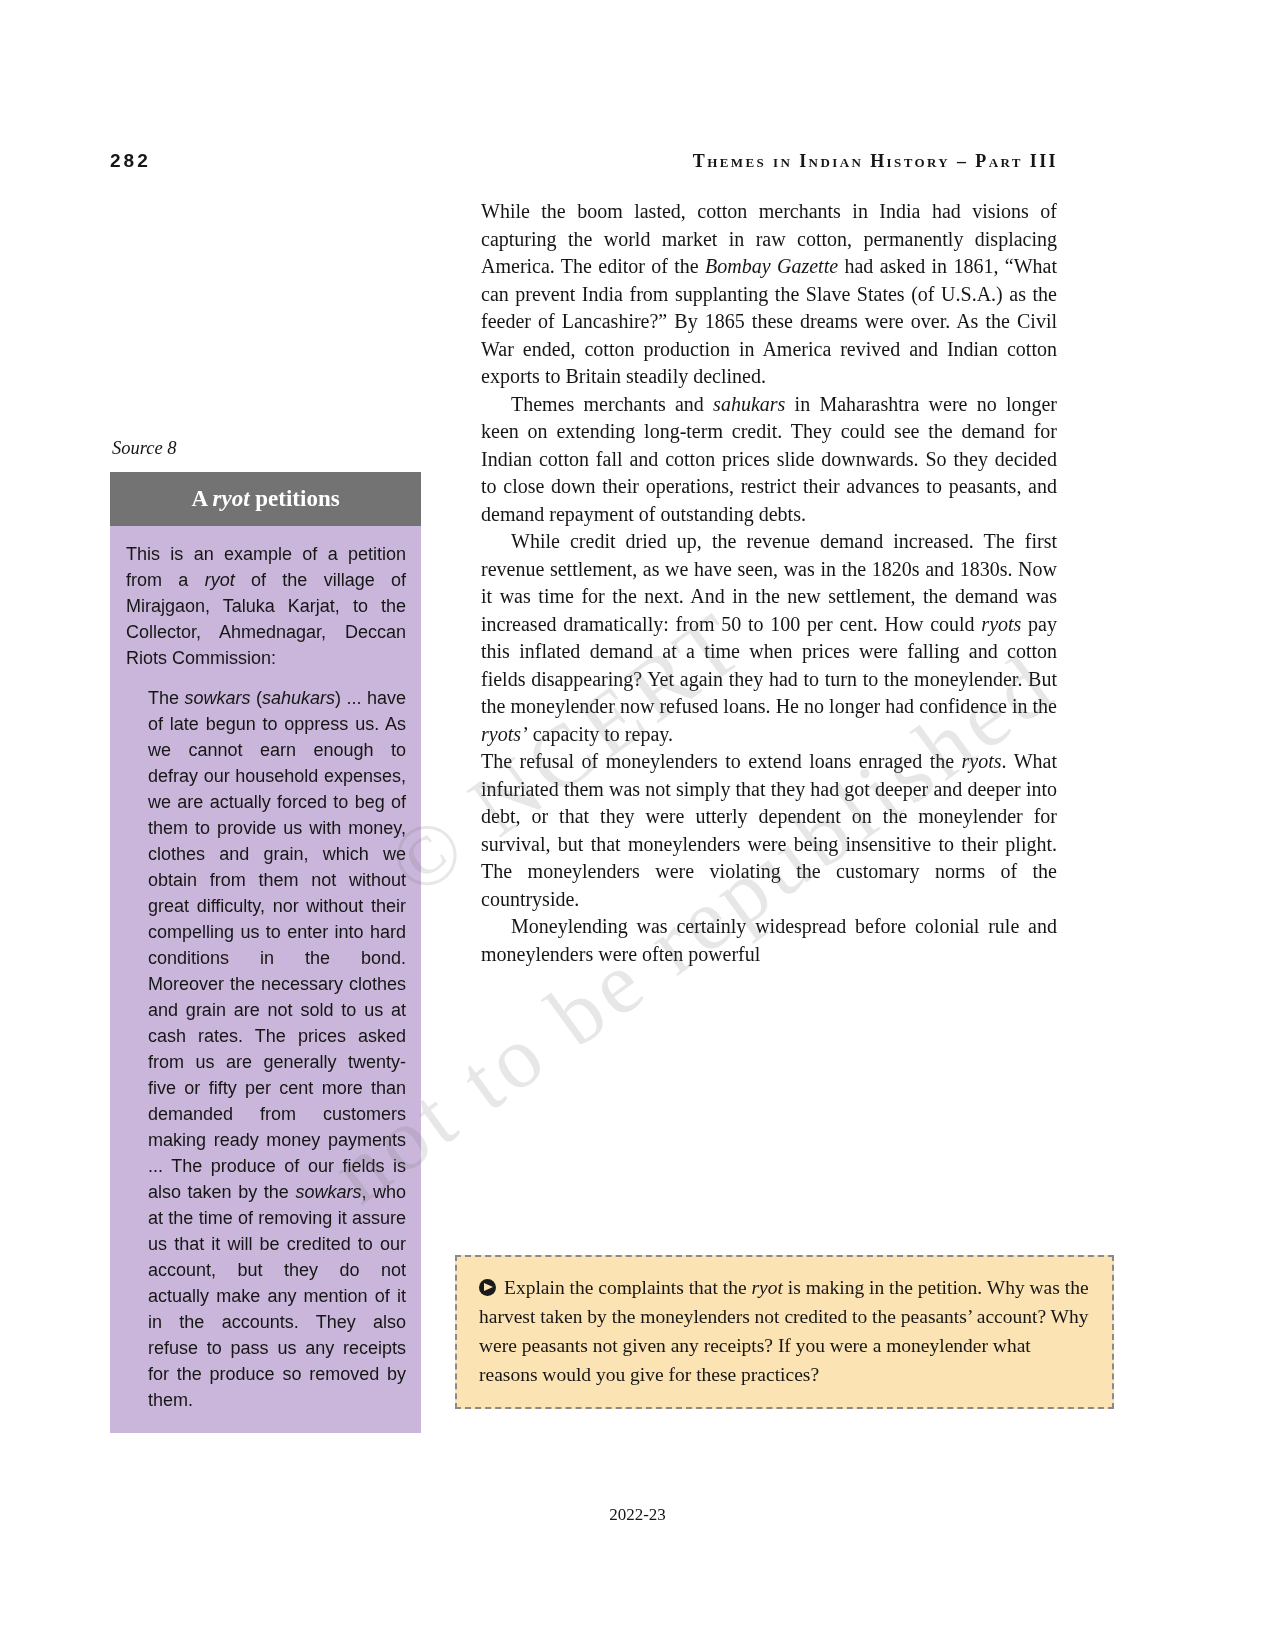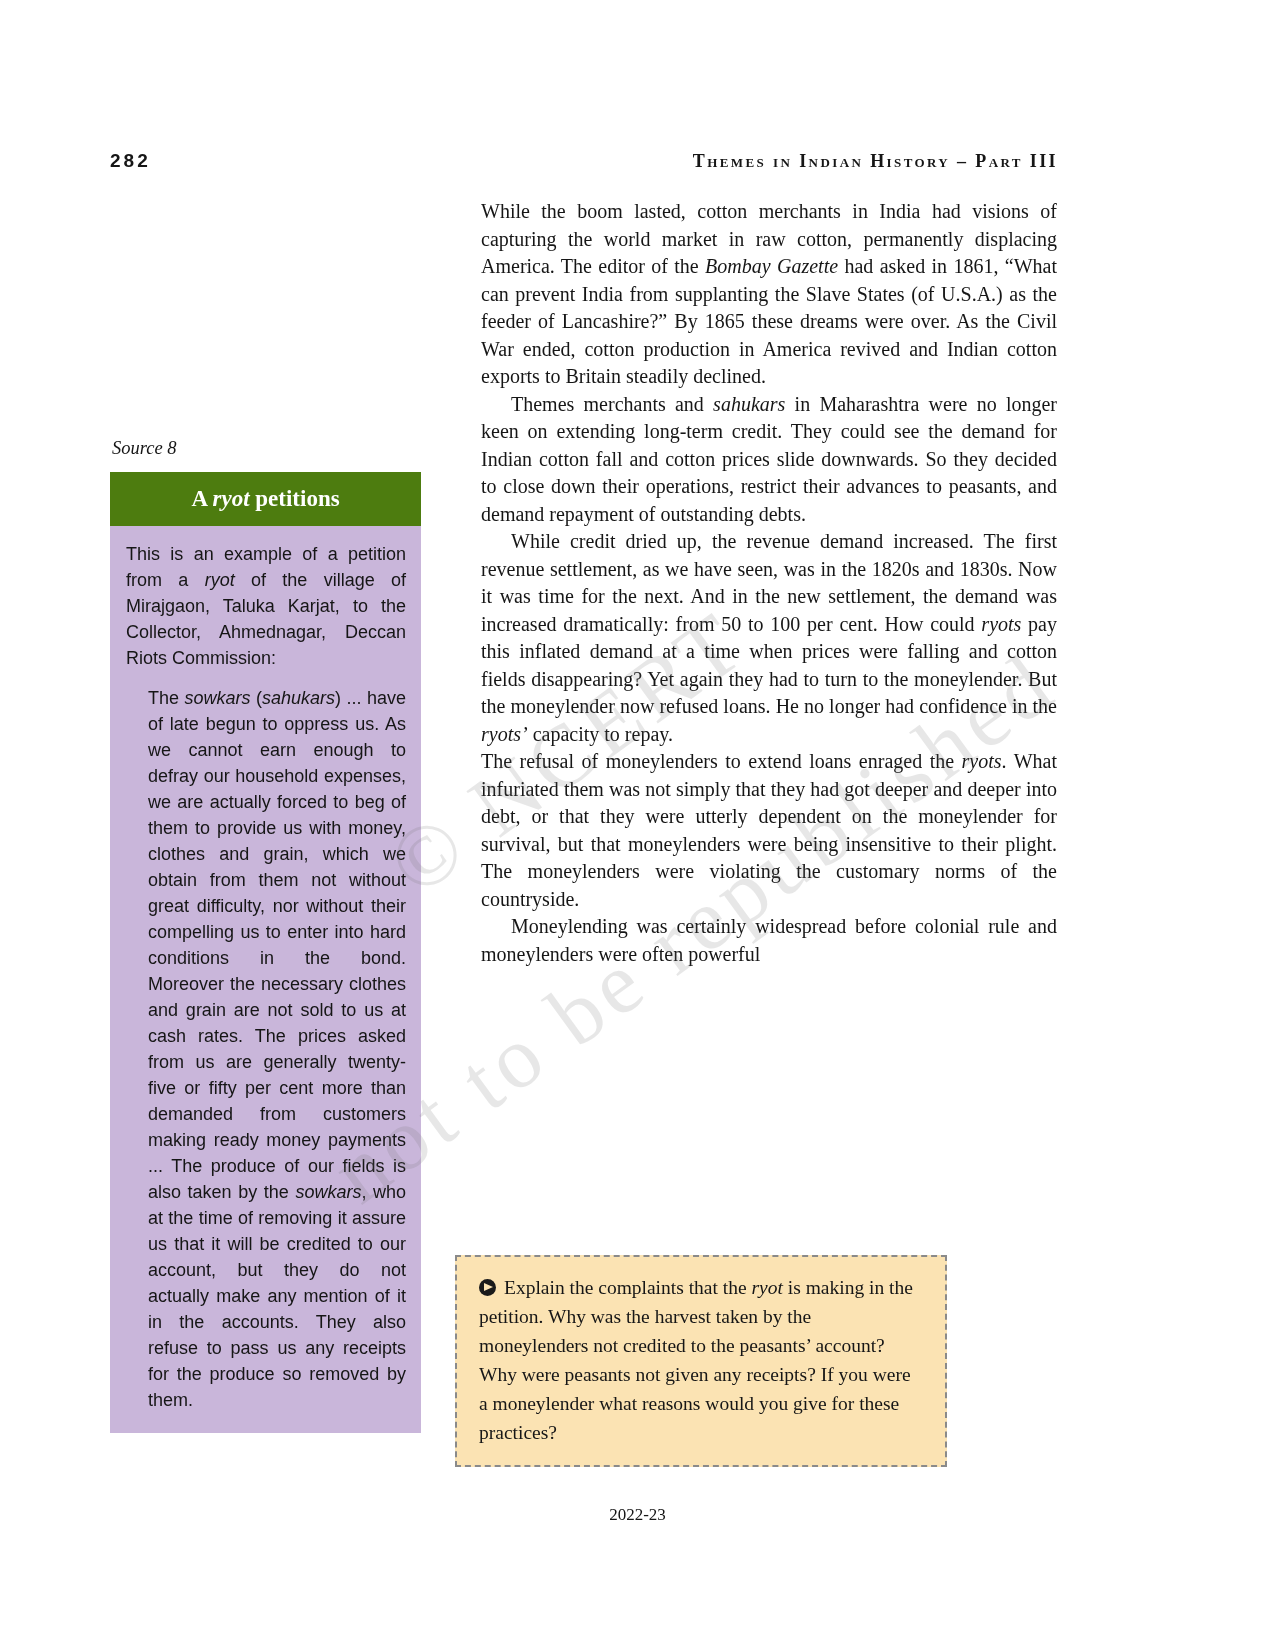--- a/index.html
+++ b/index.html
@@ -39,21 +39,21 @@
     color:#6f6f6f; opacity:0.16;
     z-index:5; pointer-events:none;
     white-space:nowrap;
   }
 
   
   .left-col { position:absolute; left:110px; top:410px; width:311px; z-index:1;margin-top:28px; }
   .source-label { font-style:italic; font-size:18.5px; margin:0 0 13px 2px; }
   .source-box { width:100%; background:#c9b6da; }
   .source-box-title {
-    background:#4d7c0f; color:#ffffff;
+    background:#737373; color:#ffffff;
     text-align:center; font-weight:bold; font-size:23px;
     padding:14px 8px;
   }
   .source-box-body {
     font-family:"Liberation Sans", sans-serif;
     font-size:18px; line-height:26px;
     text-align:justify;
     padding:15px 15px 20px 16px;
   }
   .box-intro { margin:0; }
@@ -69,21 +69,21 @@
   .right-col h2 {
     font-size:20.5px; font-weight:bold;
     margin:0 0 3px 0; text-align:left;
   }
   .right-col h2.second { margin-top:13px; }
   .right-col p { margin:0; text-indent:30px; }
   .right-col p.first { text-indent:0; }
 
   
   .question-box {
-    position:absolute; left:455px; top:1255px; width:492px;
+    position:absolute; left:455px; top:1255px; width:659px;
     box-sizing:border-box;
     background:#fbe3b3;
     border:2px dashed #8a8a8a;
     padding:16px 22px 18px 22px;
     font-size:19.5px; line-height:29px;
     z-index:1;
   }
   .question-box p { margin:0; }
   .q-icon {
     display:inline-block; width:17px; height:17px;

